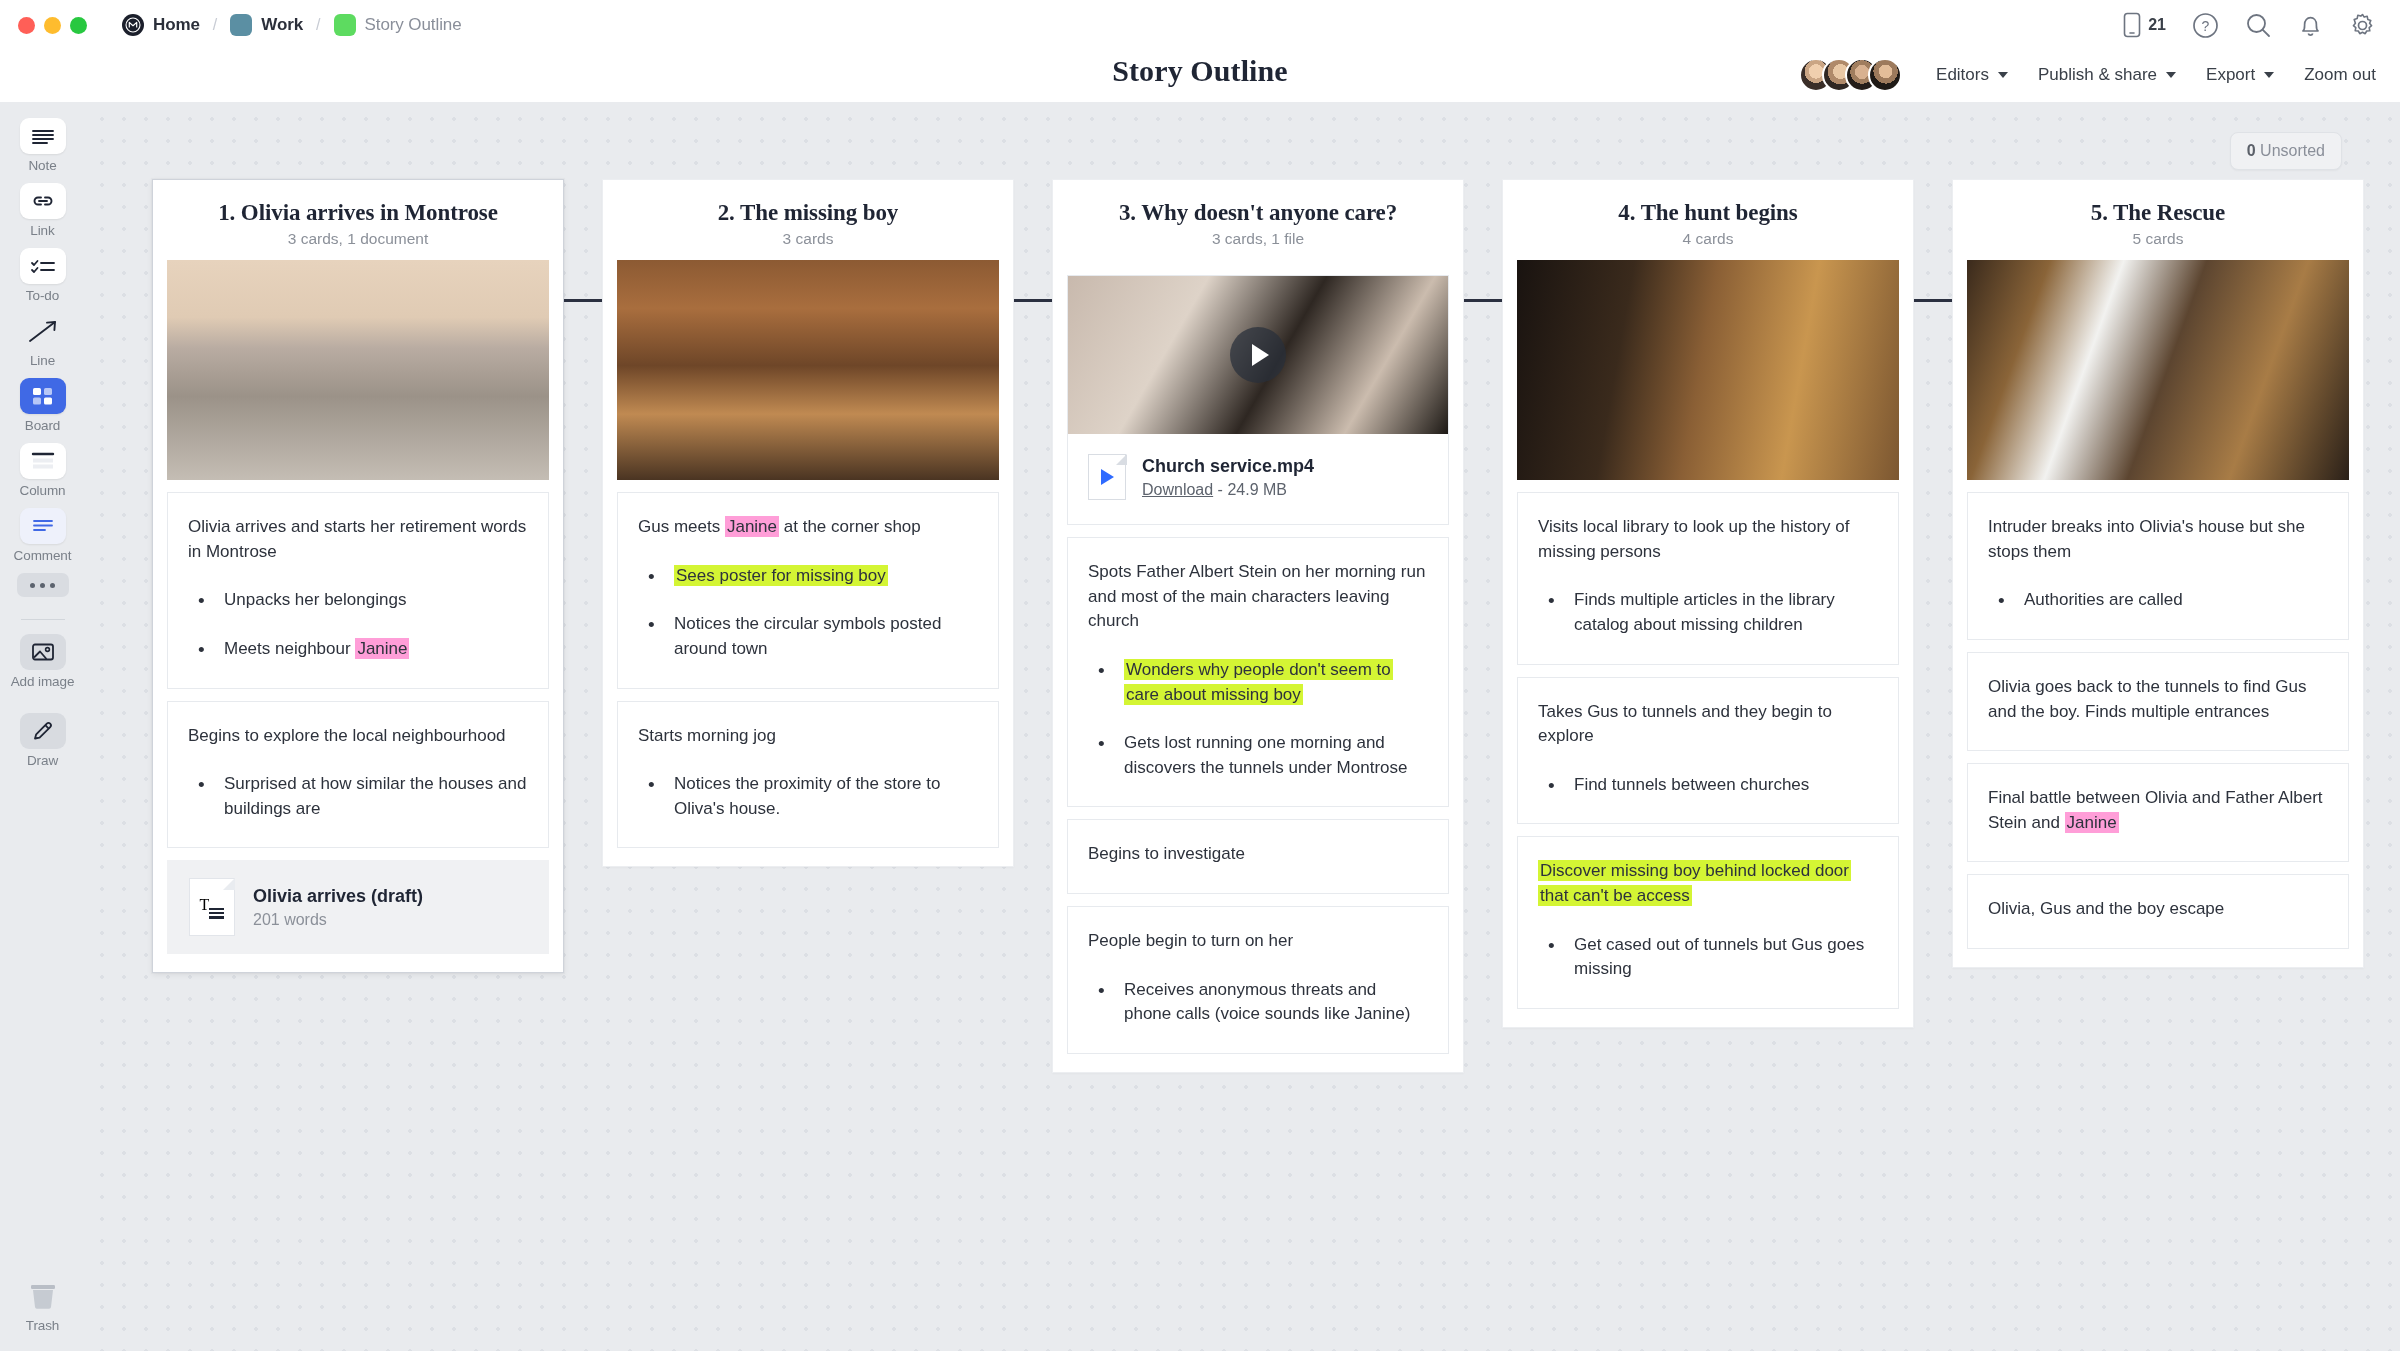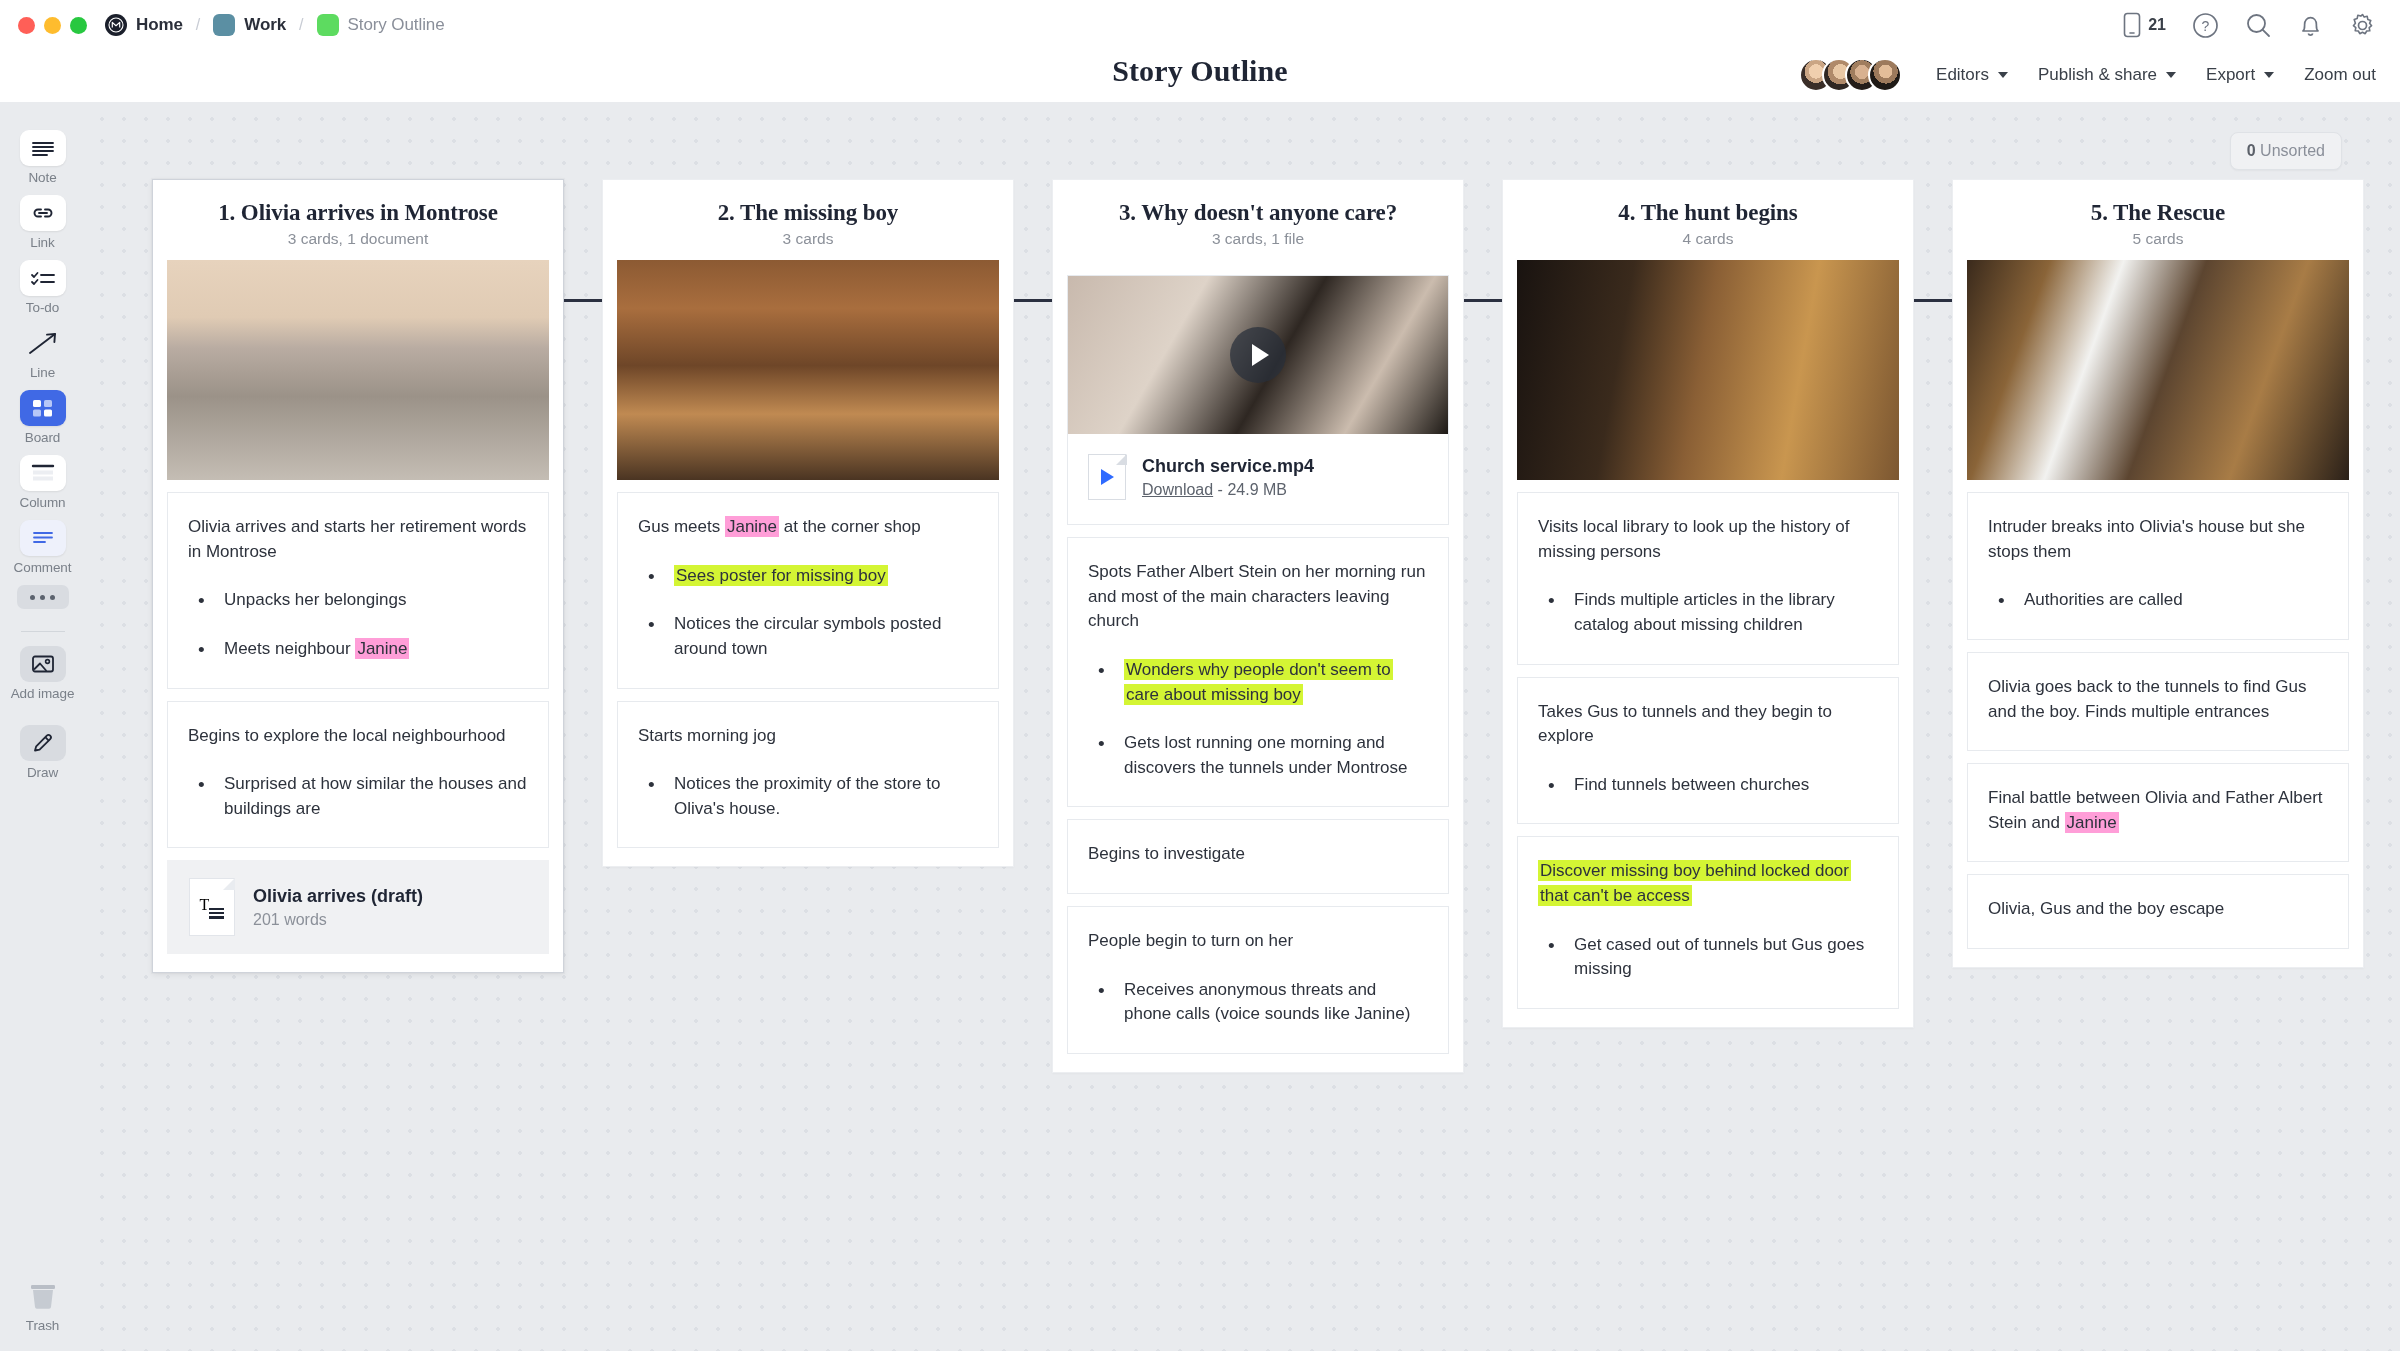--- a/index.html
+++ b/index.html
@@ -21,21 +21,21 @@
     background: #ffffff;
     display: flex; align-items: center;
     z-index: 40;
   }
   .traffic { display: flex; gap: 9px; margin-left: 18px; }
   .tl { width: 17px; height: 17px; border-radius: 50%; }
   .tl.red { background: #ff5f57; }
   .tl.yellow { background: #febc2e; }
   .tl.green { background: #28c840; }
 
-  .breadcrumb { display: flex; align-items: center; margin-left: 18px; gap: 0px; }
+  .breadcrumb { display: flex; align-items: center; margin-left: 35px; gap: 0px; }
   .bc-item { display: flex; align-items: center; gap: 9px; cursor: pointer; }
   .bc-badge { width: 22px; height: 22px; border-radius: 6px; display:flex; align-items:center; justify-content:center; }
   .bc-badge.home { background:#1b1f2b; border-radius:50%; }
   .bc-badge.work { background:#5b8fa3; }
   .bc-badge.story { background:#5ddb60; }
   .bc-label { font-size: 17px; color: #2b2f3a; font-weight: 700; letter-spacing:-0.1px; }
   .bc-label.muted { color: #8a8f9a; font-weight: 500; }
   .bc-sep { color: #c8ccd4; font-size: 16px; margin: 0 13px; }
 
   .topbar-right { margin-left: auto; display:flex; align-items:center; gap: 26px; margin-right: 24px; }
@@ -69,21 +69,21 @@
   .av3 { background: radial-gradient(circle at 50% 40%, #d8b190 0 30%, #a07d5e 30% 50%, #241d19 50% 100%); }
   .av4 { background: radial-gradient(circle at 52% 38%, #e3bd99 0 28%, #9d7a5c 28% 50%, #1f1a16 50% 100%); }
   .tmenu { display:flex; align-items:center; gap:9px; font-size:17px; color:#3a4049; cursor:pointer; }
   .chev { width:0;height:0;border-left:5px solid transparent;border-right:5px solid transparent;border-top:6px solid #3a4049; }
 
   
   .toolbar {
     position:absolute; left:0; top:102px; width:85px; height:1249px;
     background:#e9ebee;
     display:flex; flex-direction:column; align-items:center;
-    padding-top: 28px;
+    padding-top: 16px;
     z-index: 30;
   }
   .tool { width:85px; display:flex; flex-direction:column; align-items:center; margin-bottom:10px; cursor:pointer; }
   .tool-ico {
     width:46px; height:36px; border-radius:9px; background:#fff;
     display:flex; align-items:center; justify-content:center;
     box-shadow: 0 1px 2px rgba(0,0,0,0.08);
   }
   .tool-ico.plain { background:transparent; box-shadow:none; }
   .tool-ico.active { background:#4069e5; }

